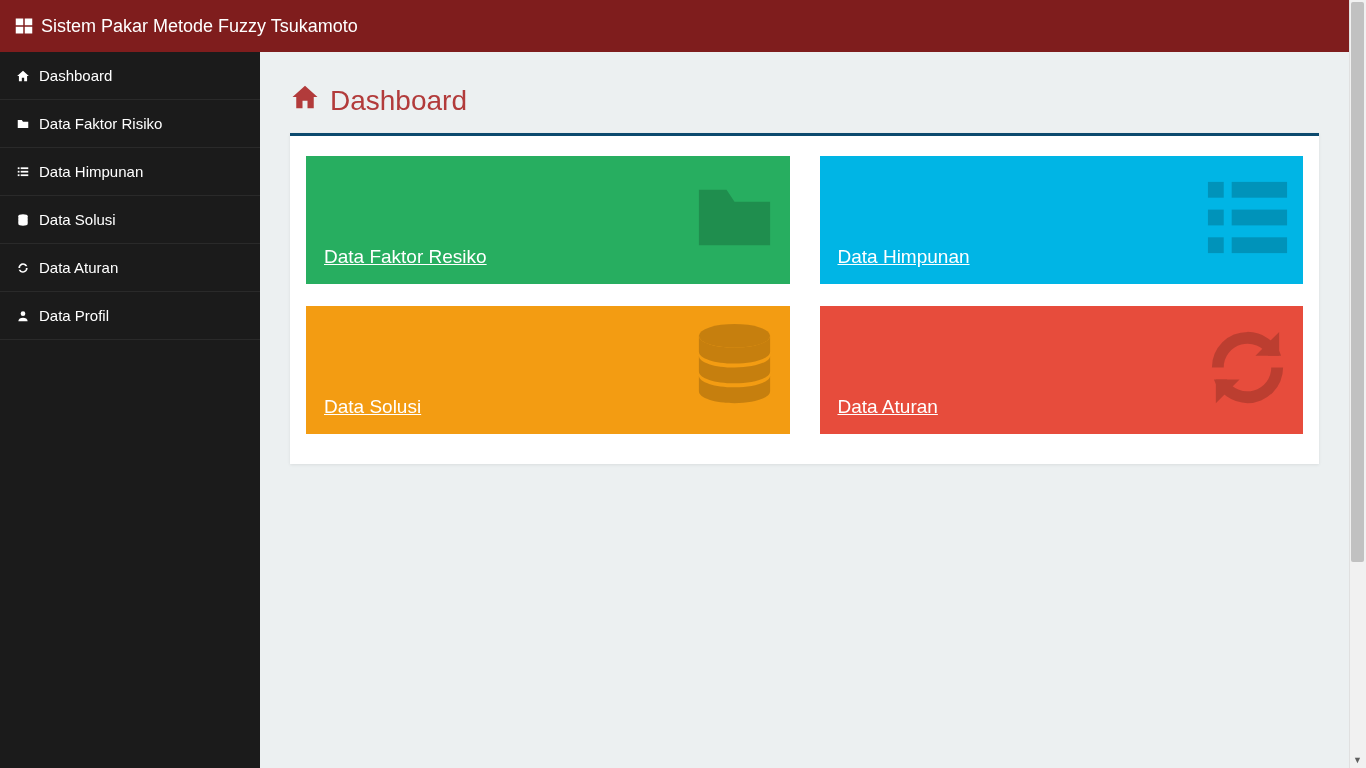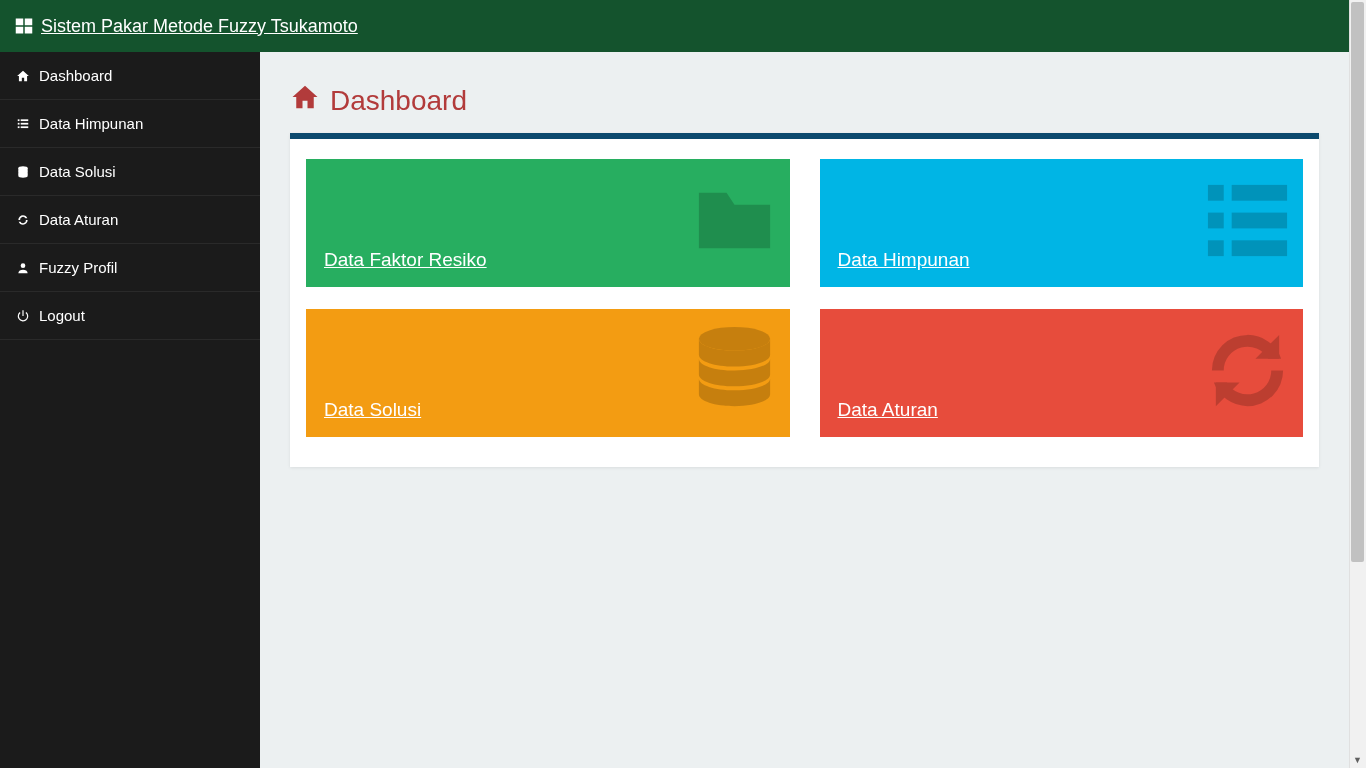--- a/index.html
+++ b/index.html
@@ -42,27 +42,26 @@
   font-size: 9px;
   color: #606060;
 }
 .scrollbar-arrow-up { top: 0; }
 .scrollbar-arrow-down { bottom: 0; }
 .topbar {
   position: absolute;
   top: 0; left: 0;
   width: 1349px;
   height: 52px;
-  background: #14532d;
+  background: #7f1d1d;
   color: #fff;
   display: flex;
   align-items: center;
   padding-left: 15px;
   font-size: 18px;
-  text-decoration: underline;
 }
 .topbar .win-icon {
   margin-right: 8px;
   display: inline-flex;
 }
 .sidebar {
   position: absolute;
   top: 52px; left: 0;
   width: 260px;
   height: calc(768px - 52px);
@@ -91,21 +90,21 @@
   color: #b23b3b;
   font-size: 28px;
   font-weight: 500;
   display: flex;
   align-items: center;
   gap: 10px;
   margin-bottom: 14px;
 }
 .panel {
   background: #fff;
-  border-top: 6px solid #0c4a6e;
+  border-top: 3px solid #0c4a6e;
   padding: 20px 16px 30px 16px;
   box-shadow: 0 1px 3px rgba(0,0,0,0.08);
 }
 .card-row {
   display: flex;
   gap: 30px;
   margin-bottom: 22px;
 }
 .card-row:last-child { margin-bottom: 0; }
 .card {
@@ -152,20 +151,28 @@
     <span class="nav-icon">
       <svg width="14" height="14" viewBox="0 0 24 24" fill="#fff">
           <path d="M12 3l10 9h-3v9h-5v-6H10v6H5v-9H2z"></path>
         </svg>
     </span>
     <span>Dashboard</span>
   </a>
   <a href="#">
     <span class="nav-icon">
       <svg width="14" height="14" viewBox="0 0 24 24" fill="#fff">
+          <path d="M3 5h7l2 3h9v11H3z"></path>
+        </svg>
+    </span>
+    <span>Data Faktor Risiko</span>
+  </a>
+  <a href="#">
+    <span class="nav-icon">
+      <svg width="14" height="14" viewBox="0 0 24 24" fill="#fff">
           <rect x="3" y="4" width="3" height="3"></rect>
           <rect x="8" y="4" width="13" height="3"></rect>
           <rect x="3" y="10" width="3" height="3"></rect>
           <rect x="8" y="10" width="13" height="3"></rect>
           <rect x="3" y="16" width="3" height="3"></rect>
           <rect x="8" y="16" width="13" height="3"></rect>
         </svg>
     </span>
     <span>Data Himpunan</span>
   </a>
@@ -188,29 +195,21 @@
     </span>
     <span>Data Aturan</span>
   </a>
   <a href="#">
     <span class="nav-icon">
       <svg width="14" height="14" viewBox="0 0 24 24" fill="#fff">
           <circle cx="12" cy="8" r="4"></circle>
           <path d="M4 21c0-4 4-6 8-6s8 2 8 6H4z"></path>
         </svg>
     </span>
-    <span>Fuzzy Profil</span>
-  </a>
-  <a href="#">
-    <span class="nav-icon">
-      <svg width="14" height="14" viewBox="0 0 24 24" fill="#fff">
-          <path d="M11 2h2v10h-2zM6.3 5.3l1.4 1.4A7 7 0 1019 12a7 7 0 00-2.7-5.3l1.4-1.4A9 9 0 113 12a9 9 0 013.3-6.7z"></path>
-        </svg>
-    </span>
-    <span>Logout</span>
+    <span>Data Profil</span>
   </a>
 </nav>
 
 <main class="content">
   <h1 class="page-title">
     <span>
       <svg width="30" height="30" viewBox="0 0 24 24" fill="#b23b3b">
           <path d="M12 3l10 9h-3v9h-5v-6H10v6H5v-9H2z"></path>
         </svg>
     </span>

